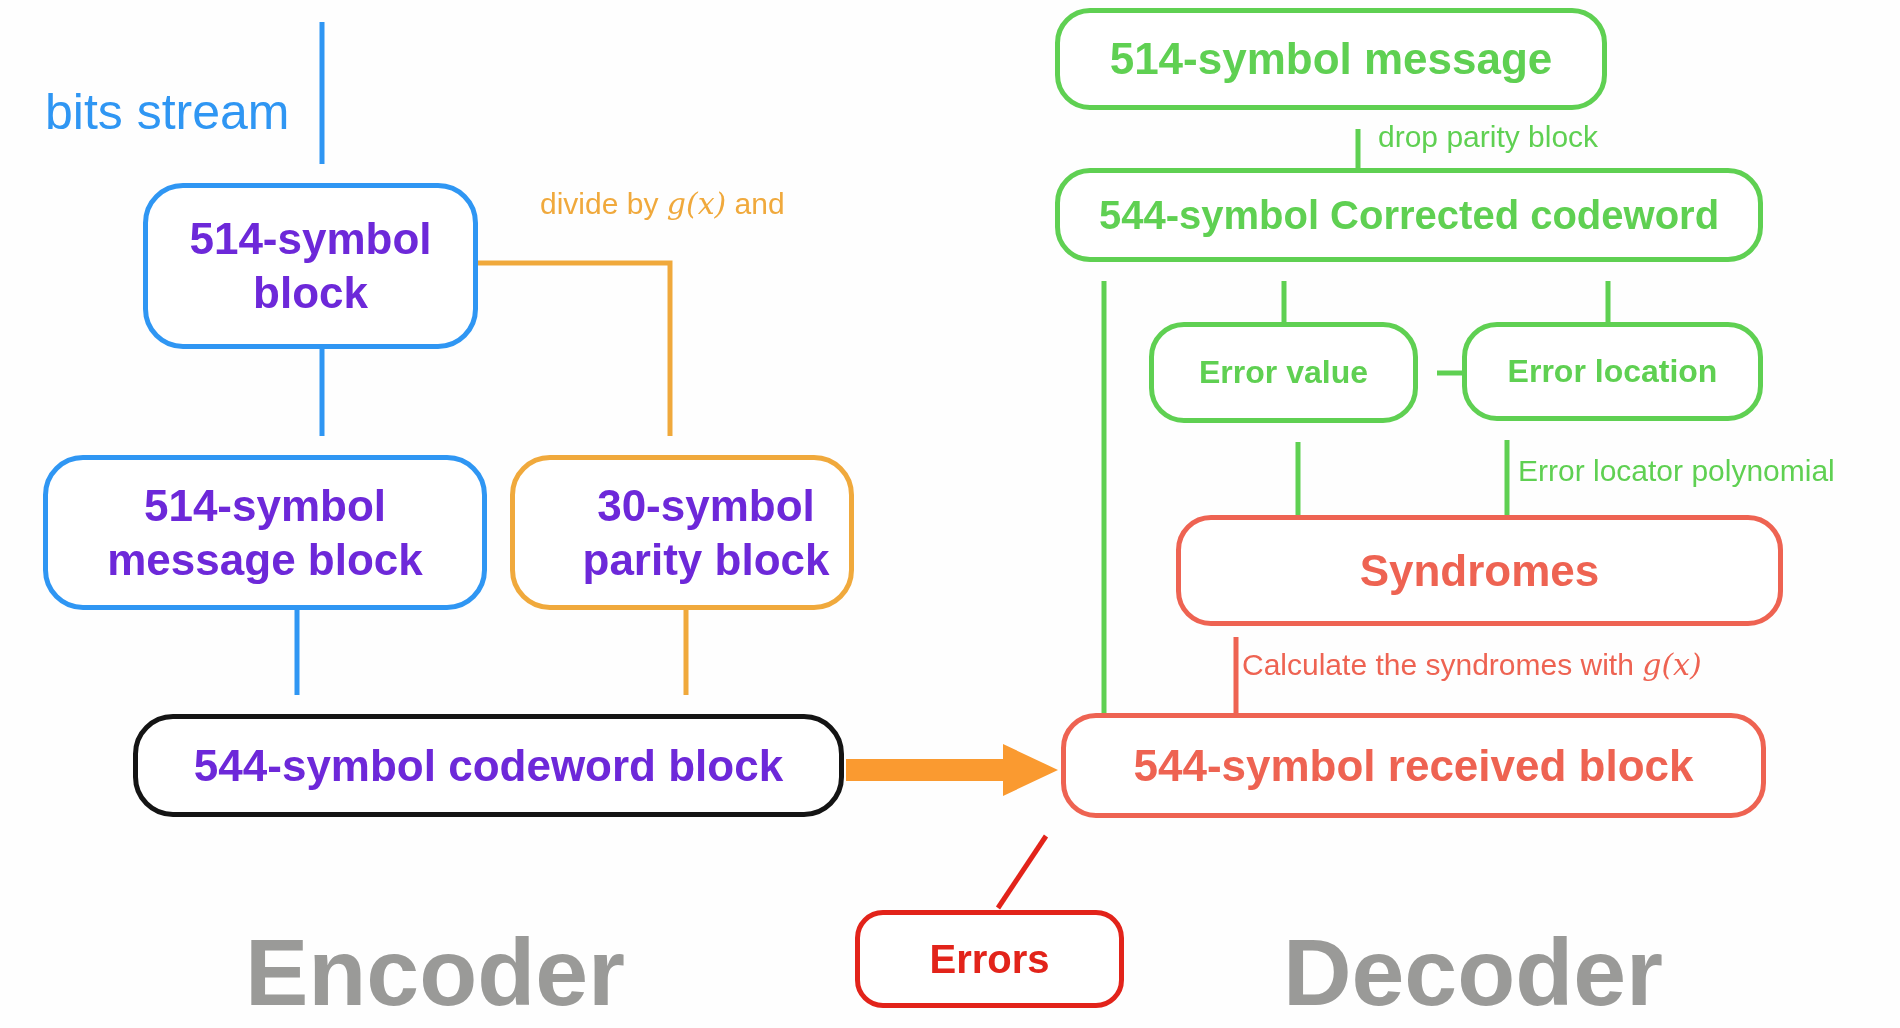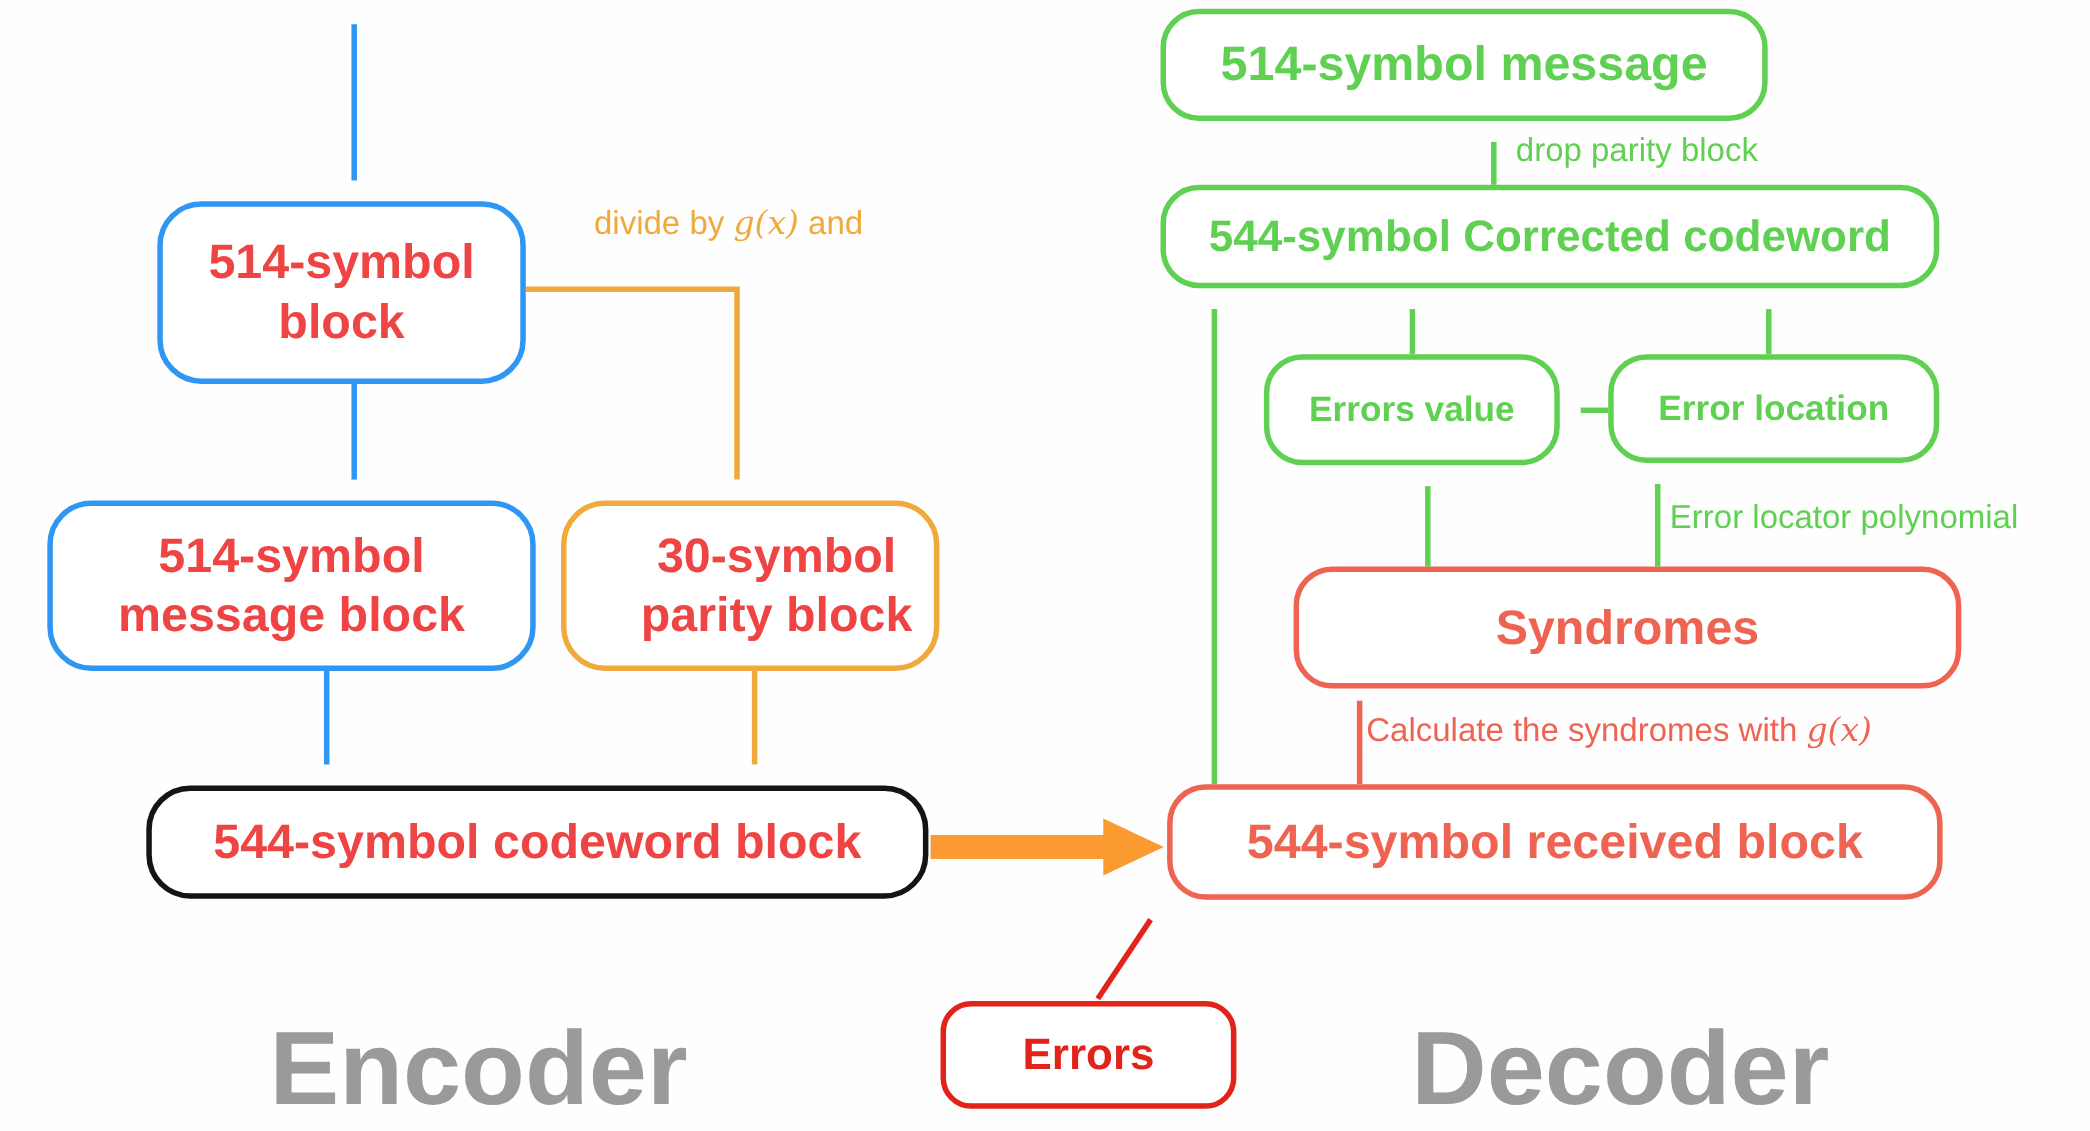--- a/index.html
+++ b/index.html
@@ -21,21 +21,21 @@
     border:5px solid #000;display:flex;align-items:center;justify-content:center;
     text-align:center;font-weight:bold;white-space:pre-line;line-height:1.22;
   }
   .bd-blue{border-color:var(--c-blue);}
   .bd-amber{border-color:var(--c-amber);padding-left:48px;}
   .bd-green{border-color:var(--c-green);}
   .bd-tomato{border-color:var(--c-tomato);}
   .bd-red{border-color:var(--c-red);}
   .bd-black{border-color:#141414;}
 
-  .t-black{color:#ef4444;}
+  .t-black{color:#6d28d9;}
   .t-blue{color:var(--c-blue);}
   .t-amber{color:var(--c-amber);}
   .t-green{color:var(--c-green);}
   .t-tomato{color:var(--c-tomato);}
   .t-red{color:var(--c-red);}
   .t-gray{color:var(--c-gray);}
 
   .fs32{font-size:32px;} .fs40{font-size:40px;} .fs44{font-size:44px;}
 
   .lbl{position:absolute;z-index:2;line-height:1.28;}
@@ -85,20 +85,21 @@
 
     <path d="M1104,713 V281" class="s-green" marker-end="url(#m-green)"></path>
     <path d="M1298,515 V442" class="s-green" marker-end="url(#m-green)"></path>
     <path d="M1507,515 V440" class="s-green" marker-end="url(#m-green)"></path>
     <path d="M1462,373 H1437" class="s-green" marker-end="url(#m-green)"></path>
     <path d="M1284,322 V281" class="s-green" marker-end="url(#m-green)"></path>
     <path d="M1608,322 V281" class="s-green" marker-end="url(#m-green)"></path>
     <path d="M1358,168 V129" class="s-green" marker-end="url(#m-green)"></path>
   </svg>
 
+  <div class="lbl t-blue stream" style="left:45px;top:80px;">bits stream</div>
 
   <div class="box bd-blue" style="left:143px;top:183px;width:335px;height:166px;border-radius:40px;">
     <span class="t-black fs44">514-symbol
 block</span>
   </div>
 
   <div class="lbl t-amber fs30 center" style="left:540px;top:185px;width:326px;">
     <span class="lblline"><span>divide by </span><span class="math">g(x)</span><span> and</span></span>
   </div>
 
@@ -128,21 +129,21 @@
 
   <div class="lbl t-tomato fs30" style="left:1242px;top:646px;"><span>Calculate the syndromes with </span><span class="math">g(x)</span></div>
 
   <div class="box bd-tomato" style="left:1176px;top:515px;width:607px;height:111px;border-radius:35px;">
     <span class="t-tomato fs44">Syndromes</span>
   </div>
 
   <div class="lbl t-green fs30" style="left:1518px;top:452px;">Error locator polynomial</div>
 
   <div class="box bd-green" style="left:1149px;top:322px;width:269px;height:101px;border-radius:35px;">
-    <span class="t-green fs32">Errors value</span>
+    <span class="t-green fs32">Error value</span>
   </div>
 
   <div class="box bd-green" style="left:1462px;top:322px;width:301px;height:99px;border-radius:35px;">
     <span class="t-green fs32">Error location</span>
   </div>
 
   <div class="box bd-green" style="left:1055px;top:168px;width:708px;height:94px;border-radius:35px;">
     <span class="t-green fs40">544-symbol Corrected codeword</span>
   </div>
 

